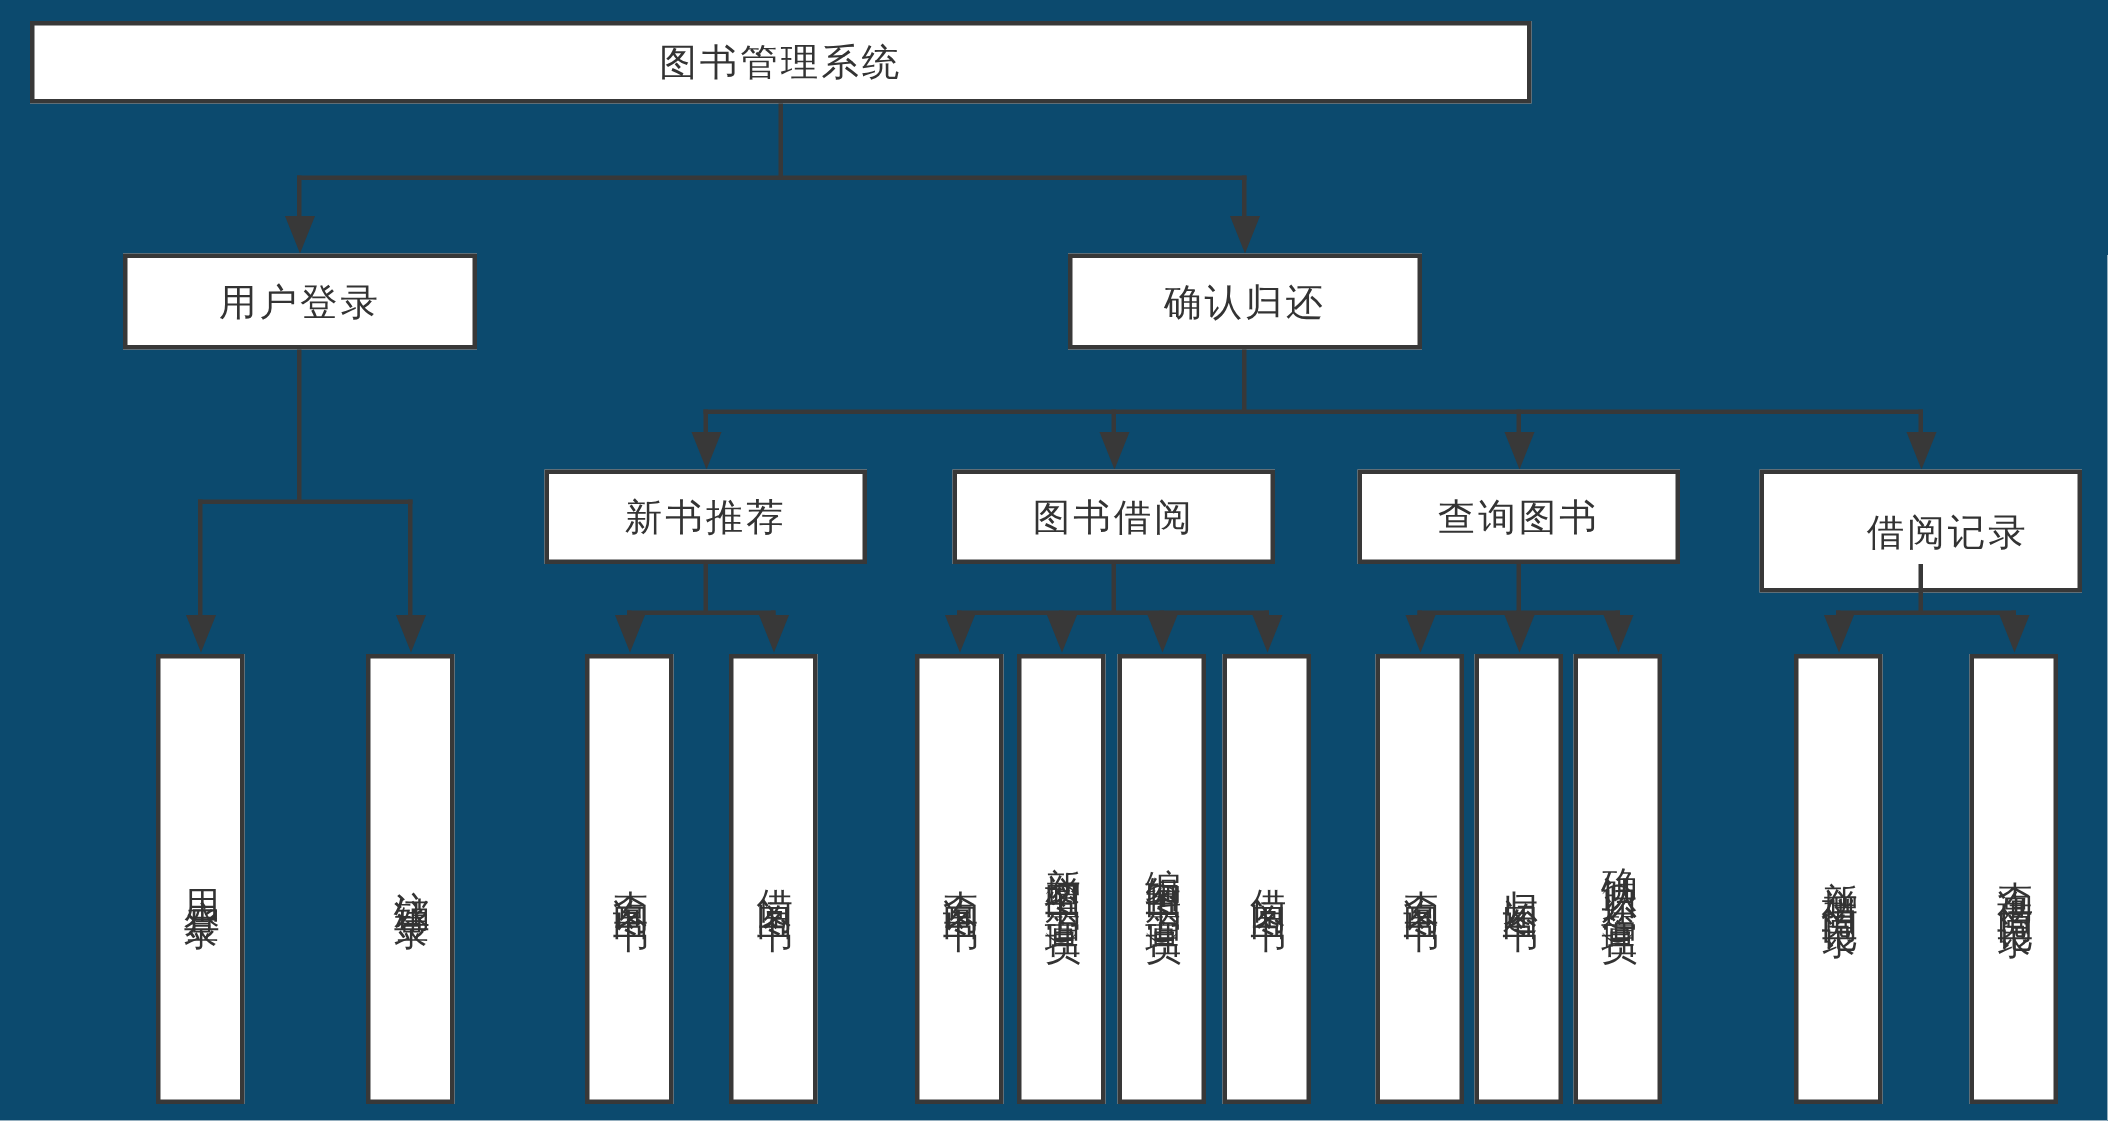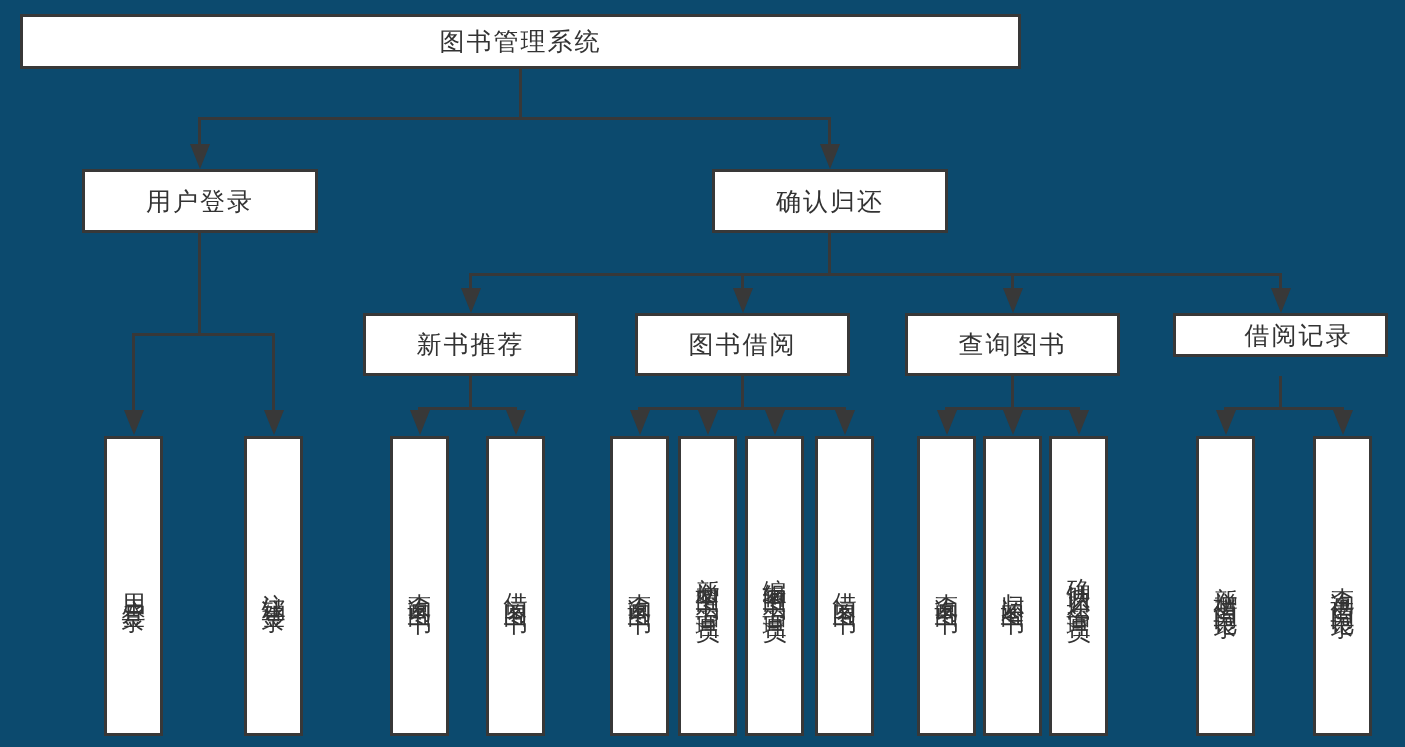--- a/index.html
+++ b/index.html
@@ -78,21 +78,21 @@
 
   <div class="box" style="left:635px;top:313px;width:215px;height:63px;">
     <span>图书借阅</span>
   </div>
   <div class="box" style="left:363px;top:313px;width:215px;height:63px;">
     <span>新书推荐</span>
   </div>
   <div class="box" style="left:905px;top:313px;width:215px;height:63px;">
     <span>查询图书</span>
   </div>
-  <div class="box" style="left:1173px;top:313px;width:215px;height:44px;padding-left:36px;">
+  <div class="box" style="left:1173px;top:313px;width:215px;height:82px;padding-left:36px;">
     <span>借阅记录</span>
   </div>
 
   <div class="vline" style="left:469px;top:376px;height:33px;"></div>
   <div class="hline" style="left:418px;top:407px;width:99px;"></div>
   <div class="vline" style="left:418px;top:407px;height:6px;"></div>
   <div class="arr" style="left:410px;top:410px;"></div>
   <div class="vline" style="left:514px;top:407px;height:6px;"></div>
   <div class="arr" style="left:506px;top:410px;"></div>
 

